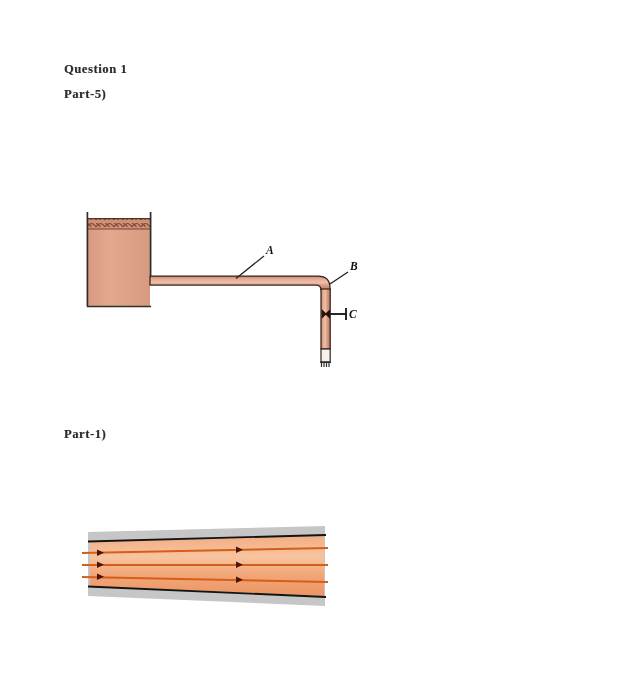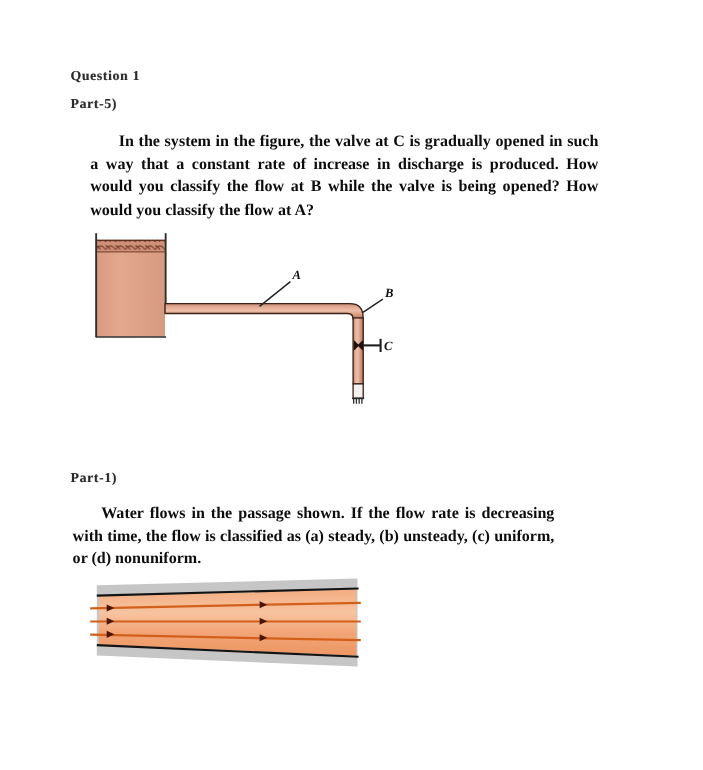--- a/index.html
+++ b/index.html
@@ -90,21 +90,20 @@
 </style>
 </head>
 <body>
 
 <div class="page">
 
   <div class="heading" id="question-title">Question 1</div>
 
   <div class="heading" id="part1-title">Part-5)</div>
 
-  <div class="para" id="part1-body">In the system in the figure, the valve at C is gradually opened in such a way that a constant rate of increase in discharge is produced. How would you classify the flow at B while the valve is being opened? How would you classify the flow at A?</div>
 
   <div class="figure" id="tank-figure">
     <svg width="310" height="175" viewBox="0 0 310 175">
       <defs>
         <linearGradient id="pipeH" x1="0" y1="0" x2="0" y2="1">
           <stop offset="0%" stop-color="#c48a72"></stop>
           <stop offset="22%" stop-color="#e3ab94"></stop>
           <stop offset="45%" stop-color="#eebfa9"></stop>
           <stop offset="70%" stop-color="#d79a80"></stop>
           <stop offset="100%" stop-color="#b87c64"></stop>
@@ -181,21 +180,20 @@
         <line x1="252" y1="78" x2="270" y2="66" stroke="#222222" stroke-width="1.3"></line>
         <text class="fig-label" x="272" y="64">B</text>
       </g>
 
       <text class="fig-label" x="271" y="112">C</text>
     </svg>
   </div>
 
   <div class="heading" id="part2-title">Part-1)</div>
 
-  <div class="para" id="part2-body">Water flows in the passage shown. If the flow rate is decreasing with time, the flow is classified as (a) steady, (b) unsteady, (c) uniform, or (d) nonuniform.</div>
 
   <div class="figure" id="passage-figure">
     <svg width="250" height="100" viewBox="0 0 250 100">
       <defs>
         <linearGradient id="passFill" x1="0" y1="0" x2="0" y2="1">
           <stop offset="0%" stop-color="#f3ad83"></stop>
           <stop offset="35%" stop-color="#f7c4a0"></stop>
           <stop offset="65%" stop-color="#f2a577"></stop>
           <stop offset="100%" stop-color="#ec9663"></stop>
         </linearGradient>

